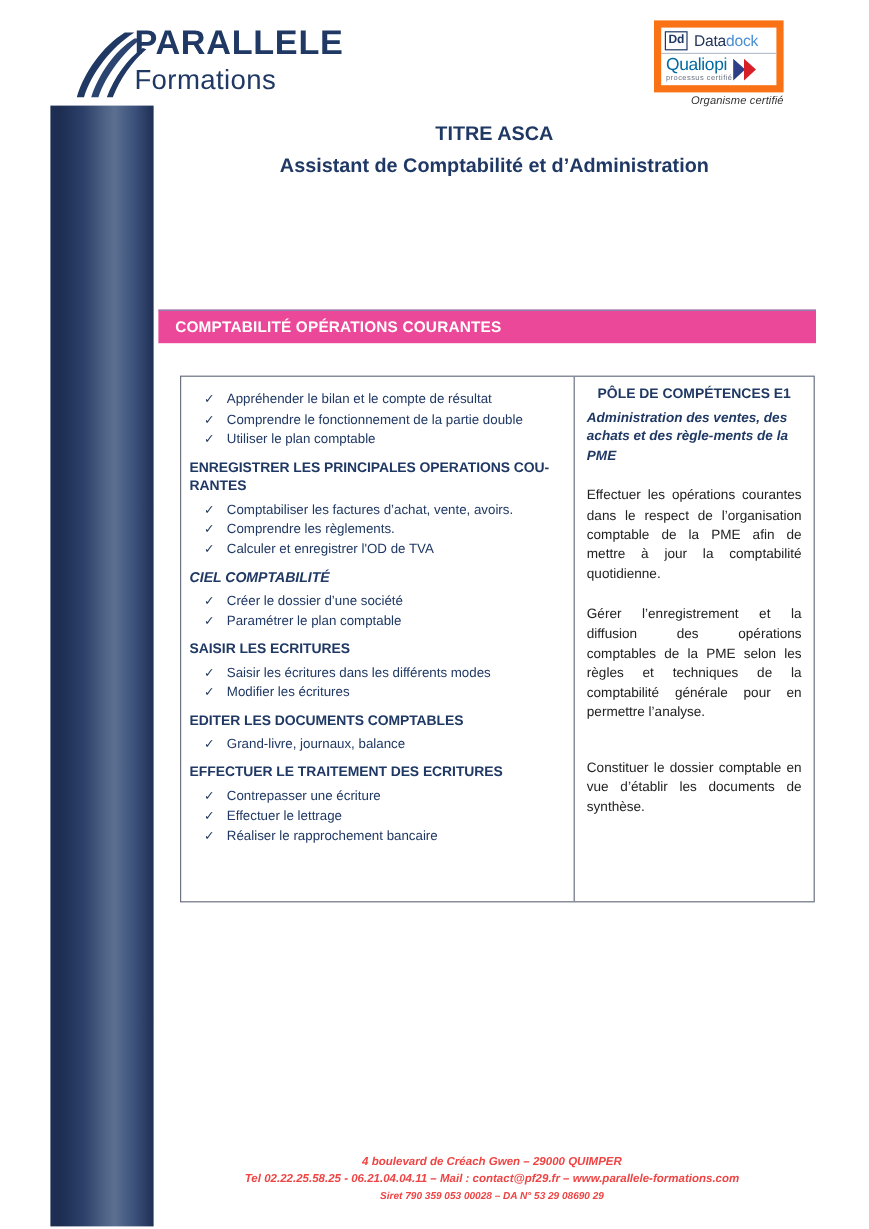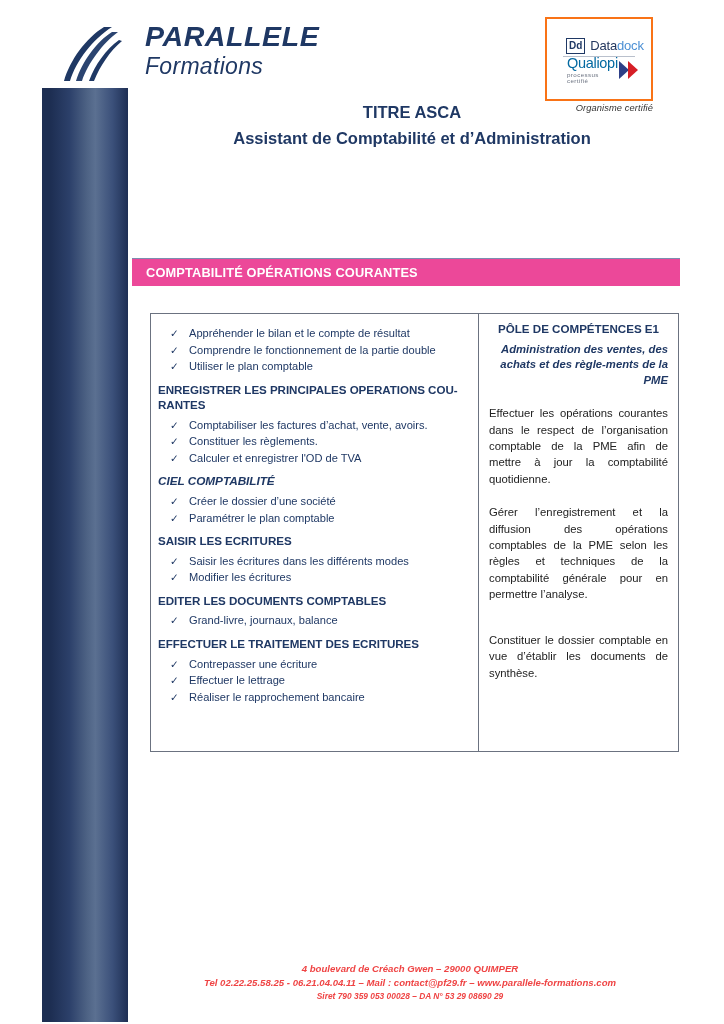--- a/index.html
+++ b/index.html
@@ -28,23 +28,22 @@
   }
   #logo-swoosh {
     position: absolute;
     left: 0px;
     top: 6px;
     width: 62px;
     height: 60px;
   }
   #logo-text {
     position: absolute;
-    left: 85px;
+    left: 52px;
     top: 2px;
-    font-style: italic;
   }
   .logo-parallele {
     font-size: 28.5px;
     font-weight: bold;
     letter-spacing: 0.6px;
     color: #1f3864;
     line-height: 32px;
   }
   .logo-formations {
     font-size: 23px;
@@ -55,23 +54,23 @@
   }
 
   
   #cert-block {
     position: absolute;
     left: 545px;
     top: 17px;
     width: 108px;
   }
   .cert-box {
-    border: 2px solid #f97316;
+    border: 6px solid #f97316;
     background: #fff;
-    padding: 16px;
+    padding: 0;
   }
   .datadock-row {
     display: flex;
     align-items: center;
     height: 21px;
     border-bottom: 1px solid #b9c0cc;
     padding-left: 3px;
   }
   .dd-badge {
     border: 1.4px solid #1f3864;
@@ -253,21 +252,21 @@
     font-size: 11.6px;
     font-weight: bold;
     text-align: center;
     line-height: 16px;
   }
   .pole-sub {
     color: #1f3864;
     font-size: 11.3px;
     font-weight: bold;
     font-style: italic;
-    text-align: right;
+    text-align: left;
     line-height: 15.4px;
     margin-top: 5px;
   }
   .pole-para {
     color: #222222;
     font-size: 11.3px;
     line-height: 16.4px;
     text-align: justify;
     margin-top: 17px;
   }
@@ -343,21 +342,21 @@
 
       <ul class="checks">
         <li><span class="tick">✓</span><span>Appréhender le bilan et le compte de résultat</span></li>
         <li><span class="tick">✓</span><span>Comprendre le fonctionnement de la partie double</span></li>
         <li><span class="tick">✓</span><span>Utiliser le plan comptable</span></li>
       </ul>
 
       <div class="grp-head">ENREGISTRER LES PRINCIPALES OPERATIONS COU-RANTES</div>
       <ul class="checks">
         <li><span class="tick">✓</span><span>Comptabiliser les factures d’achat, vente, avoirs.</span></li>
-        <li><span class="tick">✓</span><span>Constituer les règlements.</span></li>
+        <li><span class="tick">✓</span><span>Comprendre les règlements.</span></li>
         <li><span class="tick">✓</span><span>Calculer et enregistrer l'OD de TVA</span></li>
       </ul>
 
       <div class="grp-head italic">CIEL COMPTABILITÉ</div>
       <ul class="checks">
         <li><span class="tick">✓</span><span>Créer le dossier d’une société</span></li>
         <li><span class="tick">✓</span><span>Paramétrer le plan comptable</span></li>
       </ul>
 
       <div class="grp-head">SAISIR LES ECRITURES</div>

